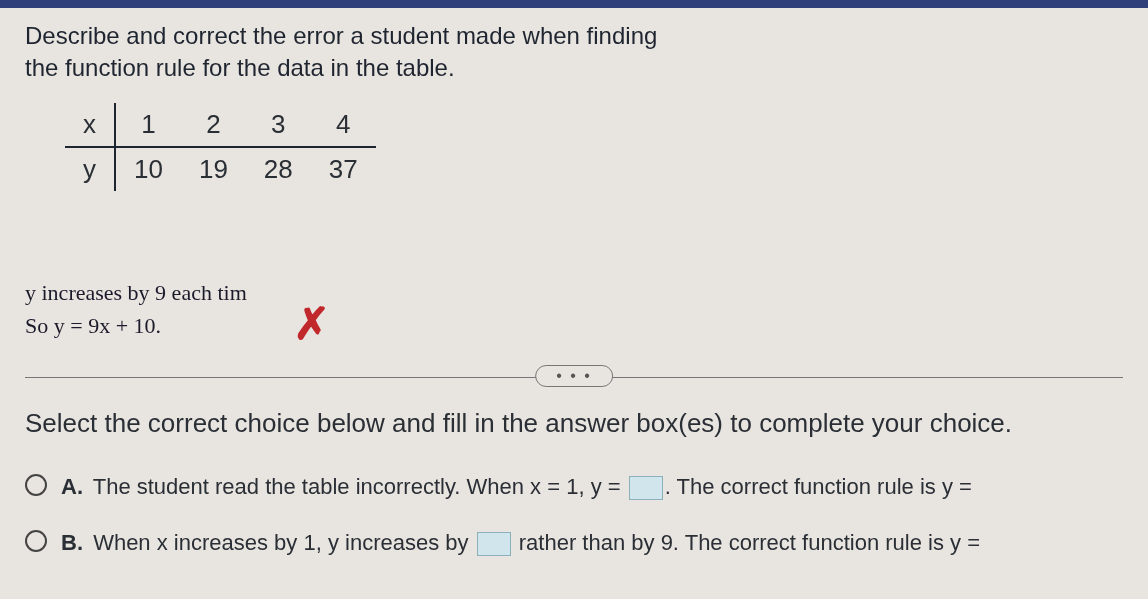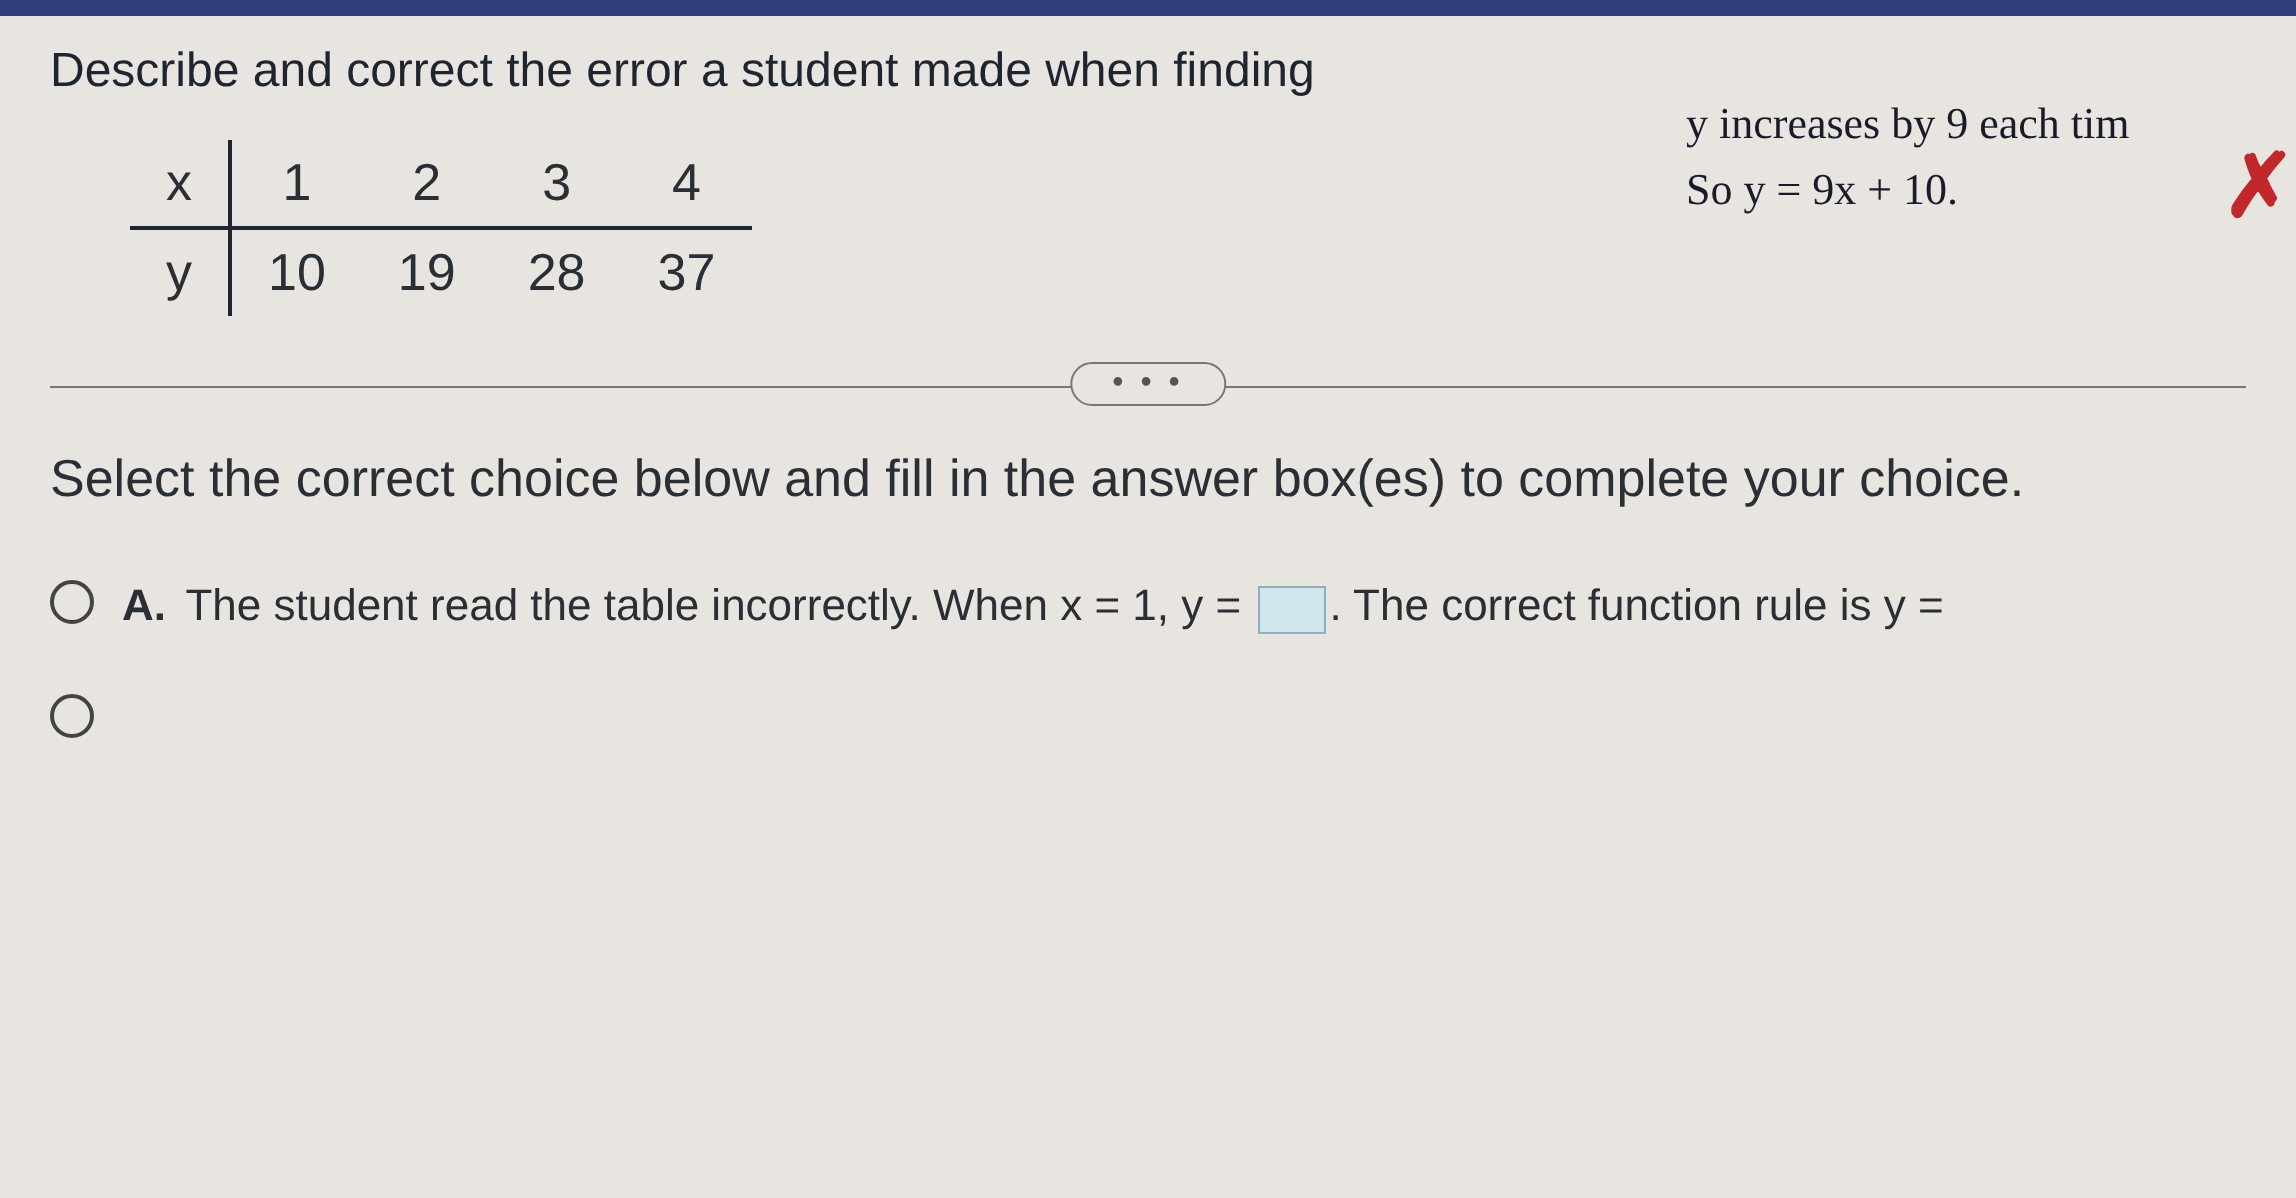--- a/index.html
+++ b/index.html
@@ -17,20 +17,21 @@
       position: absolute;
       top: 0; left: 0; right: 0;
       height: 8px;
       background: #2f3f7a;
     }
     .question-row {
       display: flex;
       gap: 60px;
       align-items: flex-start;
       margin-bottom: 35px;
+      flex-direction: column;
     }
     .question-left {
       flex: 1;
     }
     .question-text {
       font-size: 24px;
       line-height: 1.35;
       color: #1f2530;
       margin-bottom: 18px;
     }
@@ -122,20 +123,21 @@
     .choice-text { white-space: nowrap; }
   </style>
 </head>
 <body>
 <div class="top-band"></div>
 
 <div class="question-row">
   <div class="question-left">
     <div class="question-text">
       <span>Describe and correct the error a student made when finding</span><br>
+      <span>the function rule for the data in the table.</span>
     </div>
     <table class="data-table">
       <tbody>
           <tr>
         <td>x</td>
         <td>1</td>
         <td>2</td>
         <td>3</td>
         <td>4</td>
       </tr>
@@ -167,13 +169,19 @@
   <div class="radio-outline"></div>
   <div class="choice-text">
     <span class="choice-letter">A.</span>
     <span>The student read the table incorrectly. When x = 1, y =</span>
     <span class="answer-box"></span><span>. The correct function rule is y =</span>
   </div>
 </div>
 
 <div class="choice">
   <div class="radio-outline"></div>
+  <div class="choice-text">
+    <span class="choice-letter">B.</span>
+    <span>When x increases by 1, y increases by</span>
+    <span class="answer-box"></span>
+    <span>rather than by 9. The correct function rule is y =</span>
+  </div>
 </div>
 
 </body></html>

